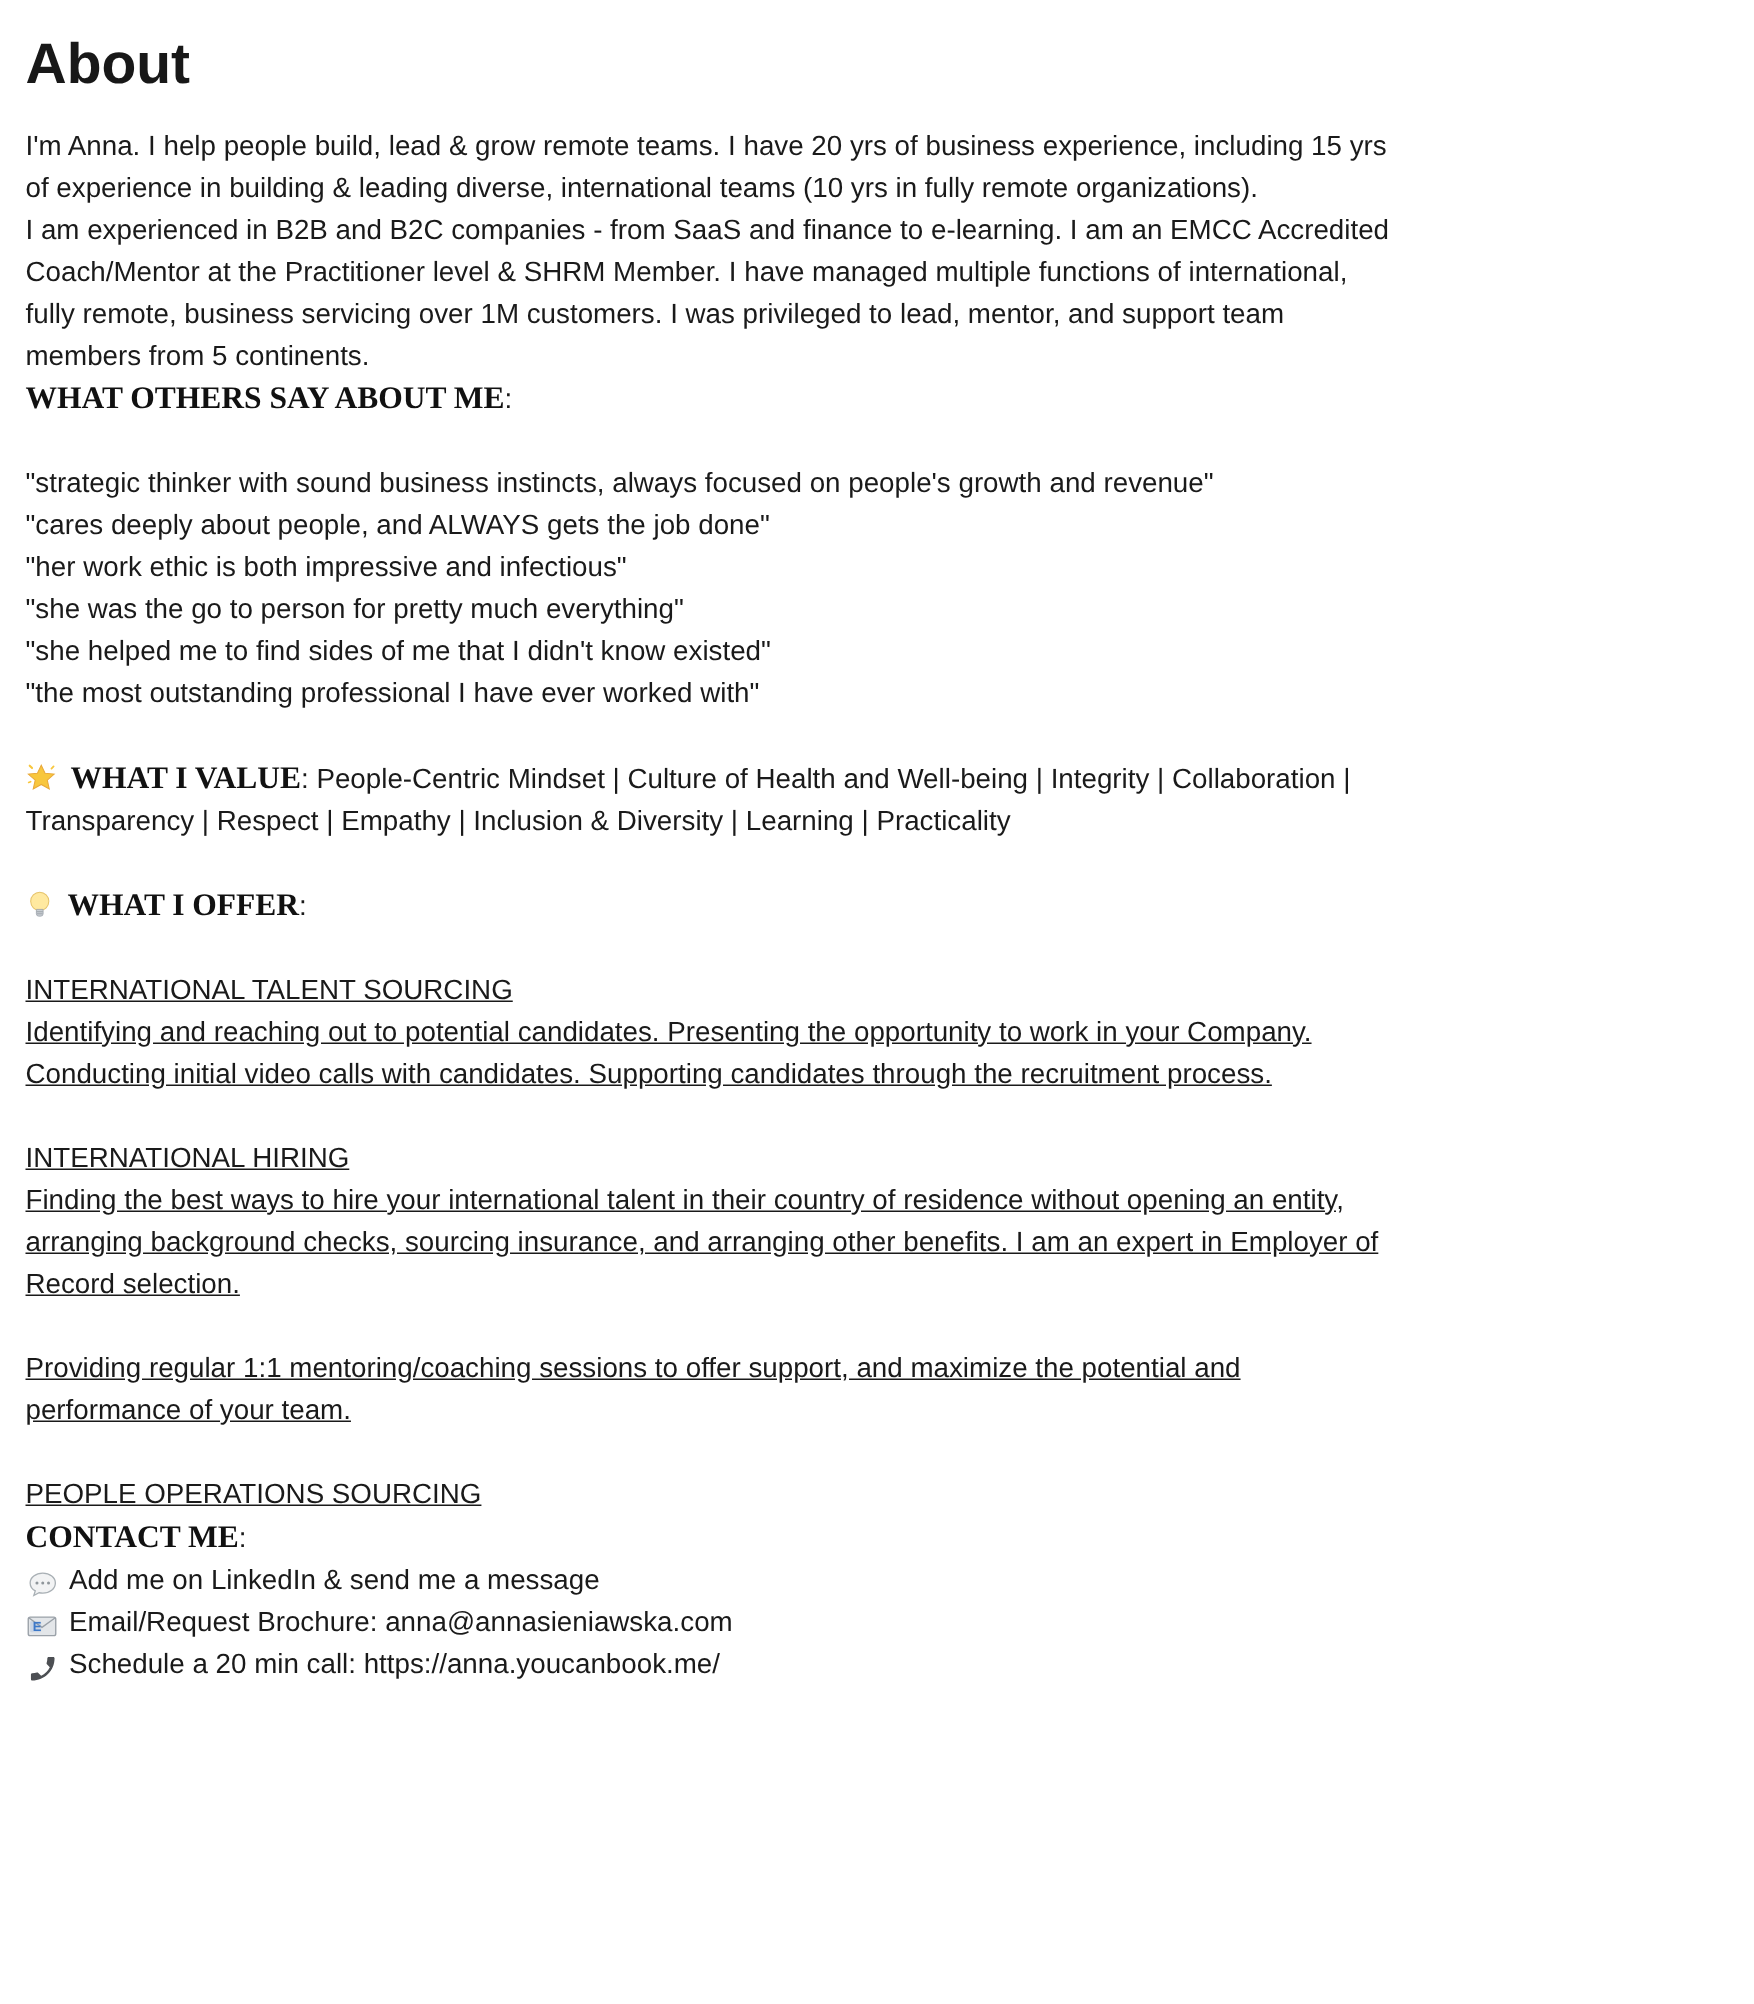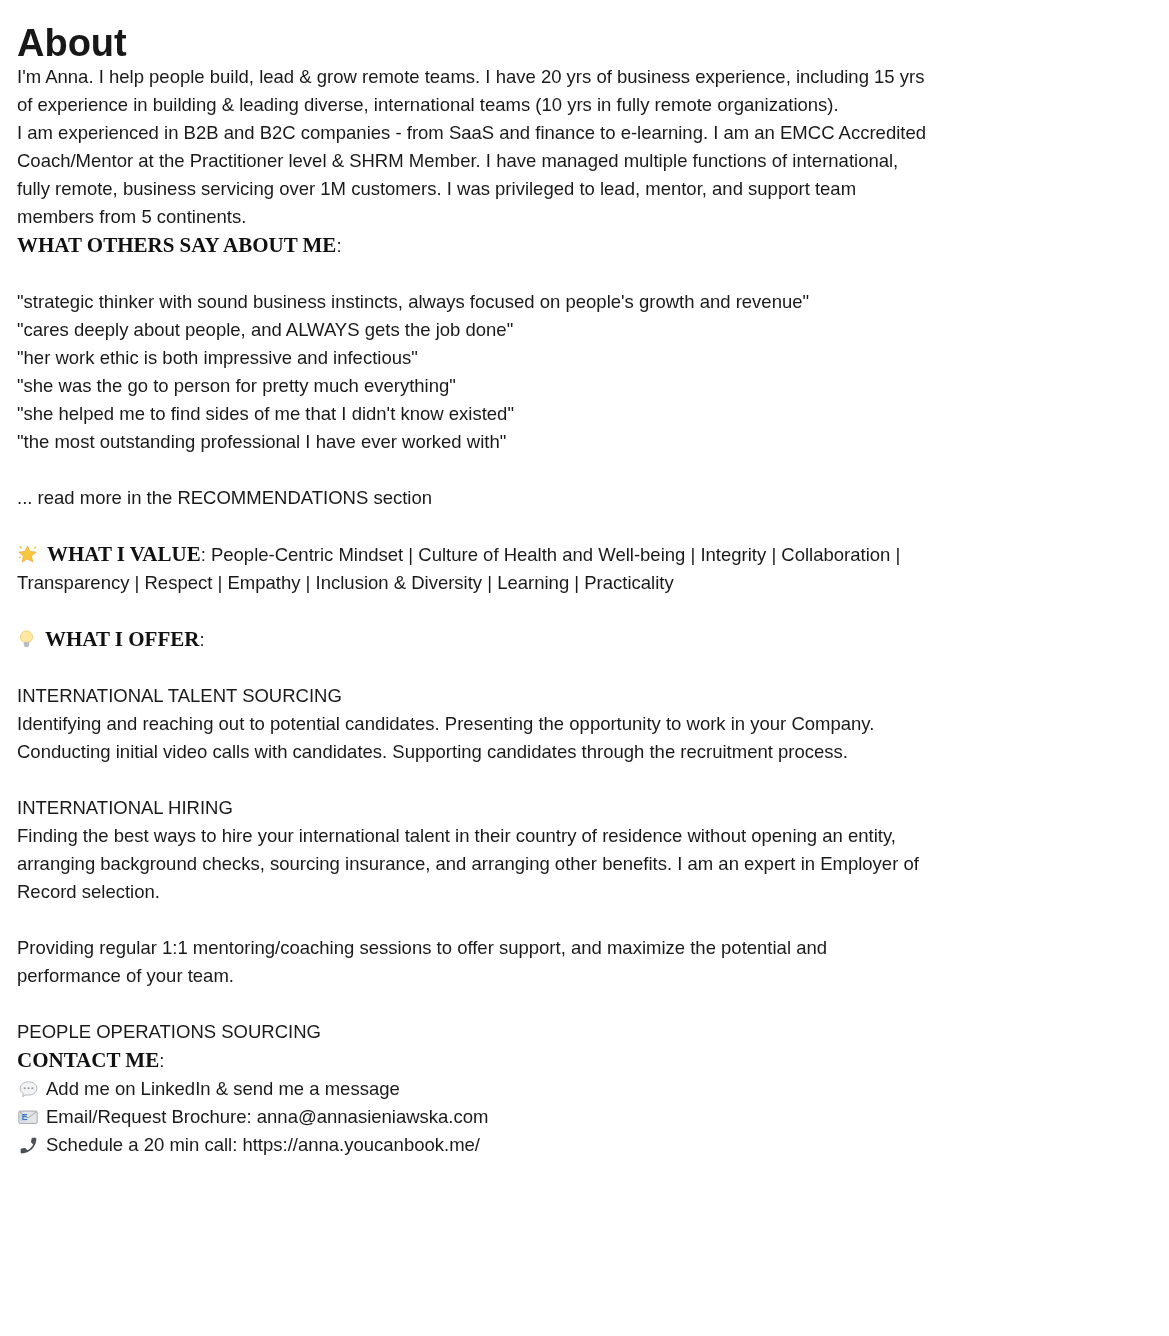--- a/index.html
+++ b/index.html
@@ -26,21 +26,21 @@
     margin: 0;
     color: #181818;
   }
   .body-text {
     font-size: 18.5px;
     line-height: 28px;
     margin: 0;
   }
   .multiline { white-space: pre-line; }
   .mt { margin-top: 28px; }
-  .intro { }
+  .intro { margin-top: 20px; }
   .serif-head {
     font-size: 18.5px;
     line-height: 28px;
     margin: 0;
   }
   .serif-bold {
     font-family: "Liberation Serif", "DejaVu Serif", serif;
     font-weight: 700;
     font-size: 21px;
     color: #111111;
@@ -54,25 +54,25 @@
   }
   .quotes { margin-top: 28px; }
   .quote-line { margin: 0; font-size: 18.5px; line-height: 28px; }
   .quote-text { }
   .quote-mark { font-style: normal; }
   .inline-icon {
     display: inline-block;
     vertical-align: -4px;
     margin-right: 9px;
   }
-  .offer-block { margin-top: 28px; }
+  .offer-block { margin-top: 28px; text-decoration: underline; }
   .contact-lines { margin: 0; }
   .contact-line {
     display: flex;
-    align-items: center;
+    align-items: flex-end;
     height: 28px;
   }
   .contact-icon {
     width: 22px;
     height: 22px;
     margin-right: 7px;
     display: inline-flex;
     align-items: center;
     justify-content: center;
     flex: 0 0 auto;
@@ -97,21 +97,20 @@
 
   <div class="quotes">
     <p class="quote-line"><span class="quote-mark">"</span><span class="quote-text">strategic thinker with sound business instincts, always focused on people's growth and revenue</span><span class="quote-mark">"</span></p>
     <p class="quote-line"><span class="quote-mark">"</span><span class="quote-text">cares deeply about people, and ALWAYS gets the job done</span><span class="quote-mark">"</span></p>
     <p class="quote-line"><span class="quote-mark">"</span><span class="quote-text">her work ethic is both impressive and infectious</span><span class="quote-mark">"</span></p>
     <p class="quote-line"><span class="quote-mark">"</span><span class="quote-text">she was the go to person for pretty much everything</span><span class="quote-mark">"</span></p>
     <p class="quote-line"><span class="quote-mark">"</span><span class="quote-text">she helped me to find sides of me that I didn't know existed</span><span class="quote-mark">"</span></p>
     <p class="quote-line"><span class="quote-mark">"</span><span class="quote-text">the most outstanding professional I have ever worked with</span><span class="quote-mark">"</span></p>
   </div>
 
-  <p class="body-text mt">... read more in the RECOMMENDATIONS section</p>
 
   <p class="body-text mt"><span class="inline-icon" title="🌟"><svg width="21" height="21" viewBox="0 0 24 24">
           <polygon points="12,2.4 14.9,8.5 21.8,9.2 16.6,13.8 18.1,20.6 12,17.1 5.9,20.6 7.4,13.8 2.2,9.2 9.1,8.5" stroke-width="0.8" stroke="#e9a93a" fill="#f8c73d"></polygon>
           <line x1="3.2" y1="2.8" x2="5" y2="4.6" stroke="#f8c73d" stroke-width="1.6" stroke-linecap="round"></line>
           <line x1="21.4" y1="3.4" x2="19.8" y2="5" stroke="#f8c73d" stroke-width="1.4" stroke-linecap="round"></line>
           <line x1="2.4" y1="15.6" x2="3.9" y2="15" stroke="#f8c73d" stroke-width="1.3" stroke-linecap="round"></line>
         </svg></span><span class="serif-bold">WHAT I VALUE</span><span class="colon">:</span> <span class="multiline">People-Centric Mindset | Culture of Health and Well-being | Integrity | Collaboration |
 Transparency | Respect | Empathy | Inclusion &amp; Diversity | Learning | Practicality</span></p>
 
   <p class="body-text mt"><span class="inline-icon" title="💡"><svg width="19" height="21" viewBox="0 0 22 24">

